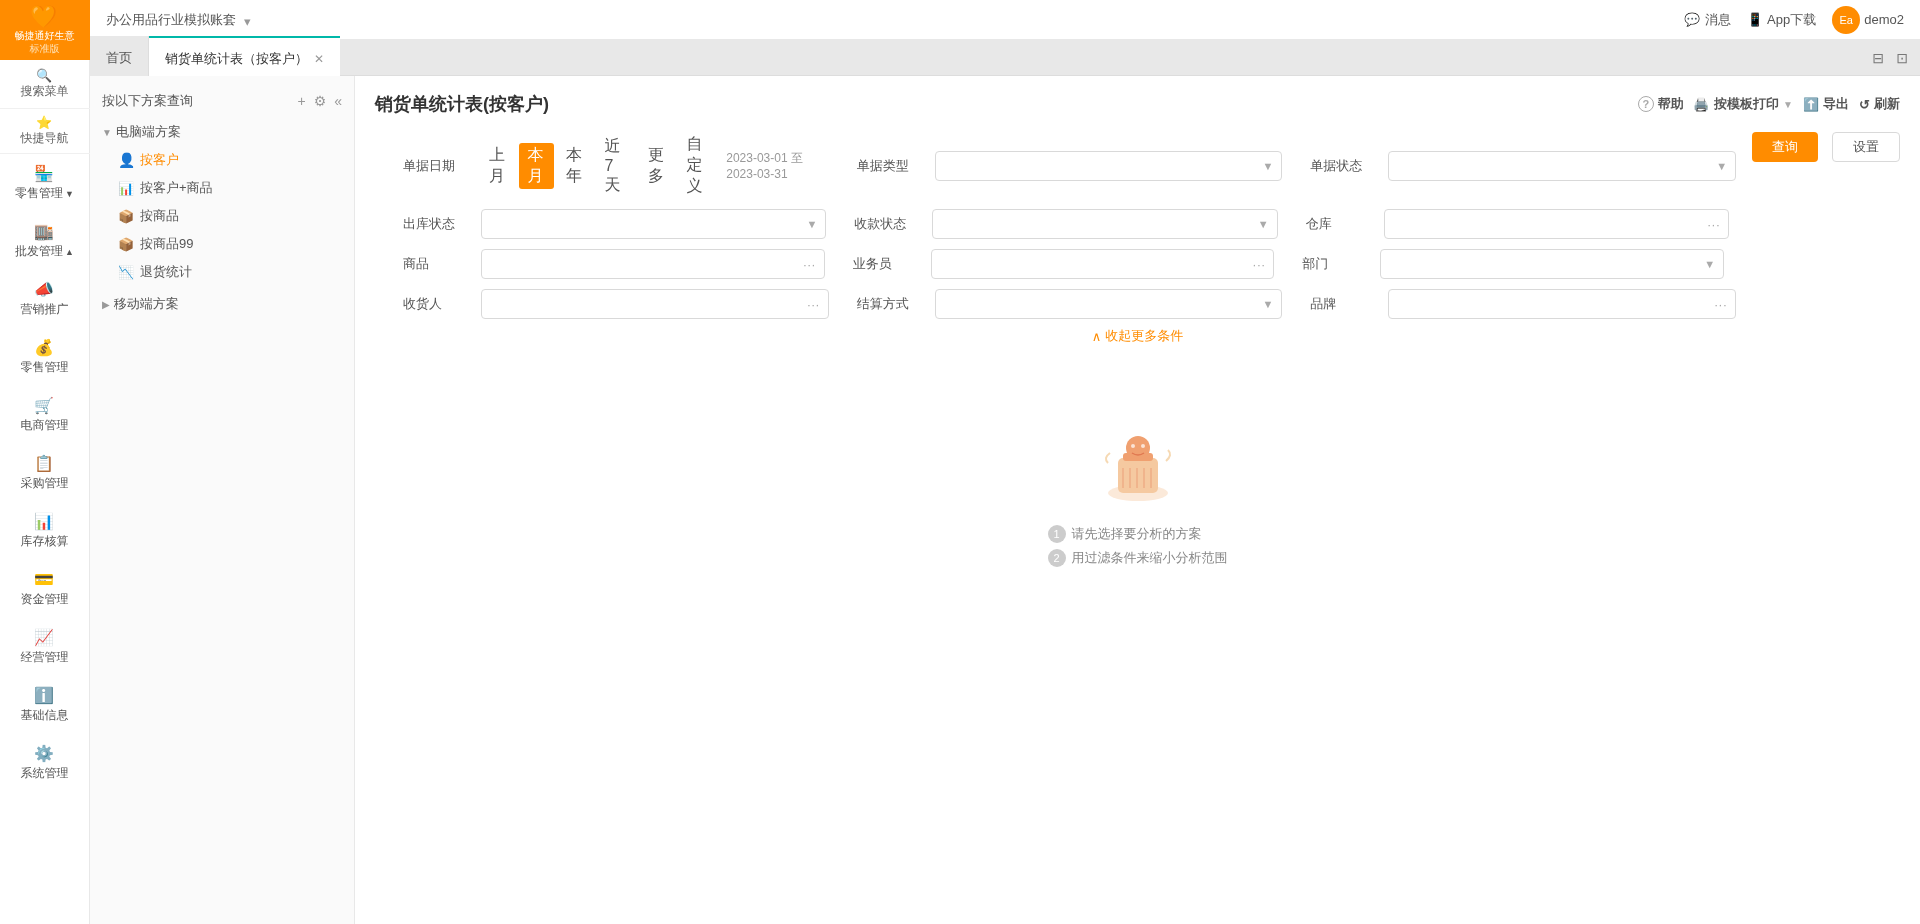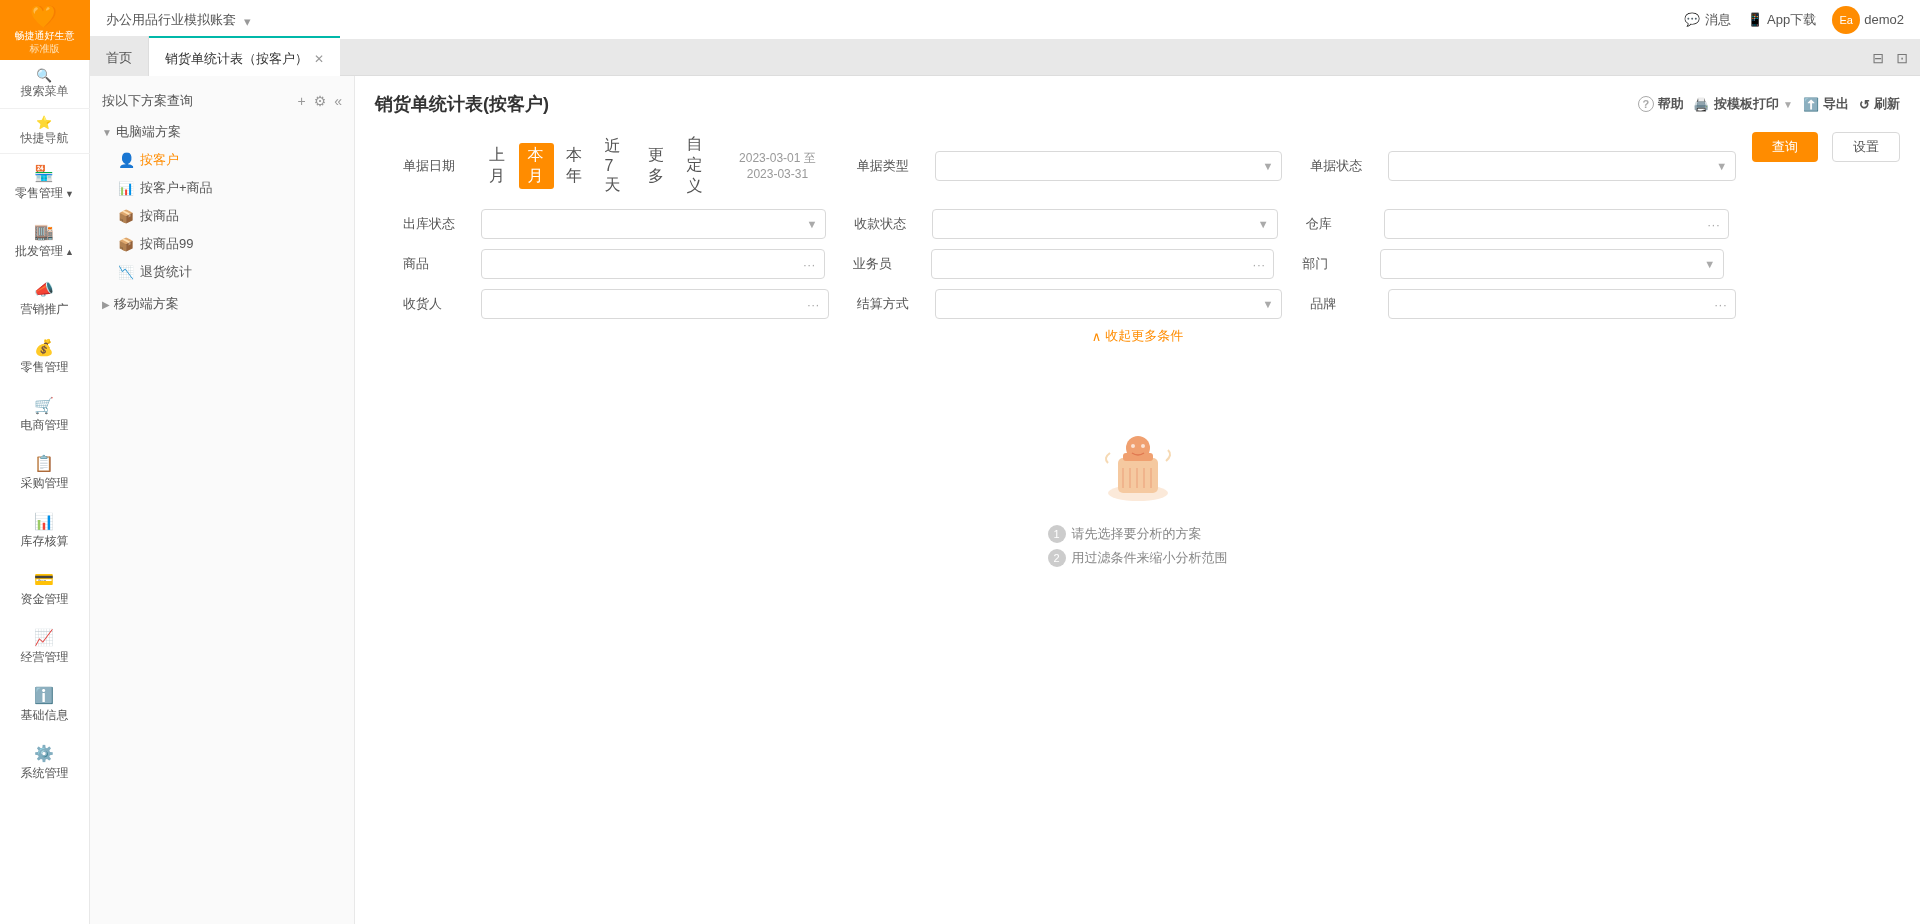--- a/index.html
+++ b/index.html
@@ -58,21 +58,21 @@
     .filter-dropdown { height: 30px; border: 1px solid #d9d9d9; border-radius: 4px; padding: 0 8px; font-size: 13px; color: #333; background: #fff; width: 100%; display: flex; align-items: center; justify-content: space-between; cursor: pointer; }
     .filter-dropdown-arrow { color: #aaa; font-size: 11px; }
     .filter-dots { color: #aaa; cursor: pointer; margin-left: 4px; }
     .filter-cell { flex: 1; display: flex; align-items: center; gap: 8px; padding-right: 16px; }
     .filter-cell:last-child { padding-right: 0; }
 
     
     .date-quick { display: flex; align-items: center; gap: 4px; }
     .date-quick-btn { padding: 2px 8px; font-size: 16px; color: #555; cursor: pointer; border-radius: 3px; }
     .date-quick-btn.active-date { background: #ff8c00; color: #fff; border-radius: 3px; }
-    .date-range-text { font-size: 12px; color: #999; margin-left: 4px; text-align: center; }
+    .date-range-text { font-size: 12px; color: #999; margin-left: 4px; }
 
     
     .action-btns { display: flex; flex-direction: row; gap: 14px; margin-left: 16px; justify-content: flex-end; }
     .btn-query { background: #ff8c00; color: #fff; border: none; border-radius: 4px; padding: 6px 20px; font-size: 13px; cursor: pointer; }
     .btn-settings { background: #fff; color: #555; border: 1px solid #d9d9d9; border-radius: 4px; padding: 5px 20px; font-size: 13px; cursor: pointer; }
 
     
     .collapse-bar { display: flex; justify-content: center; align-items: center; padding: 8px 0; color: #ff8c00; font-size: 13px; cursor: pointer; gap: 4px; }
 
     

